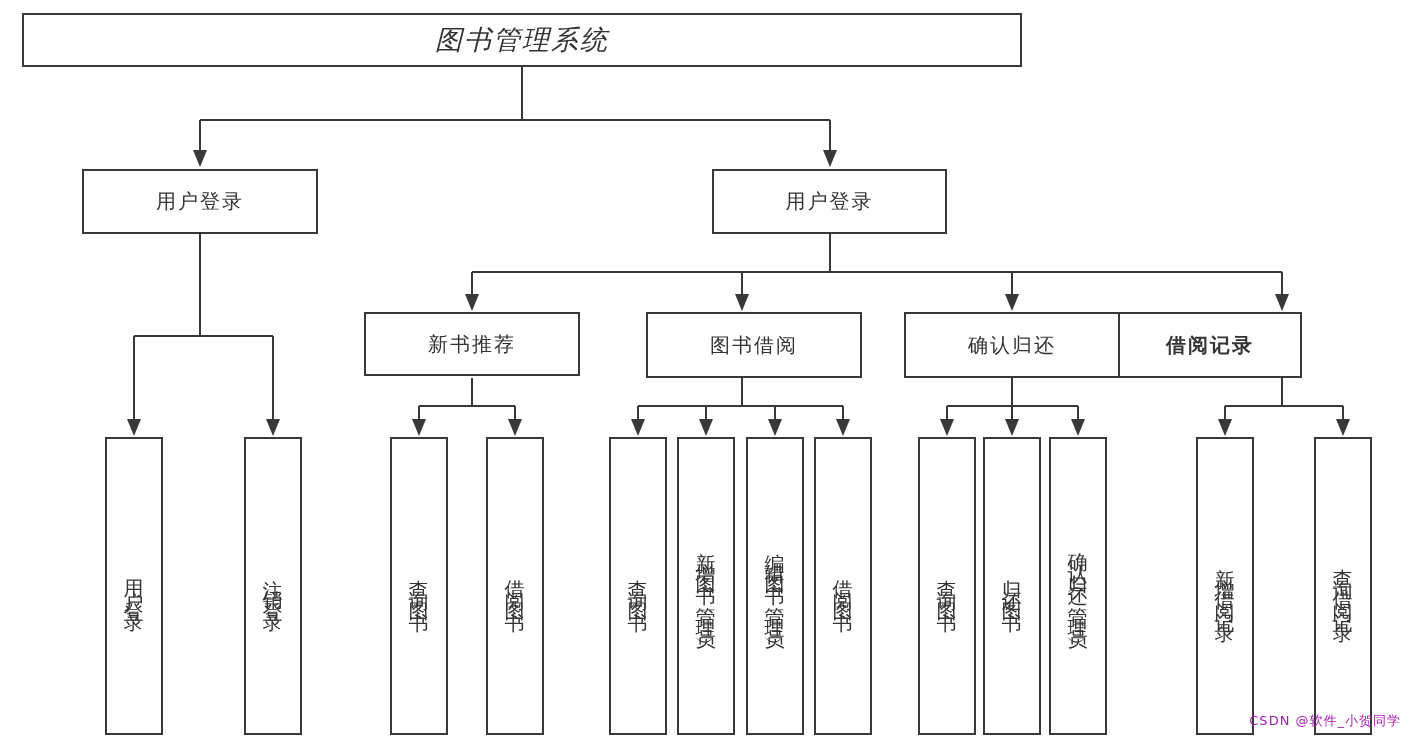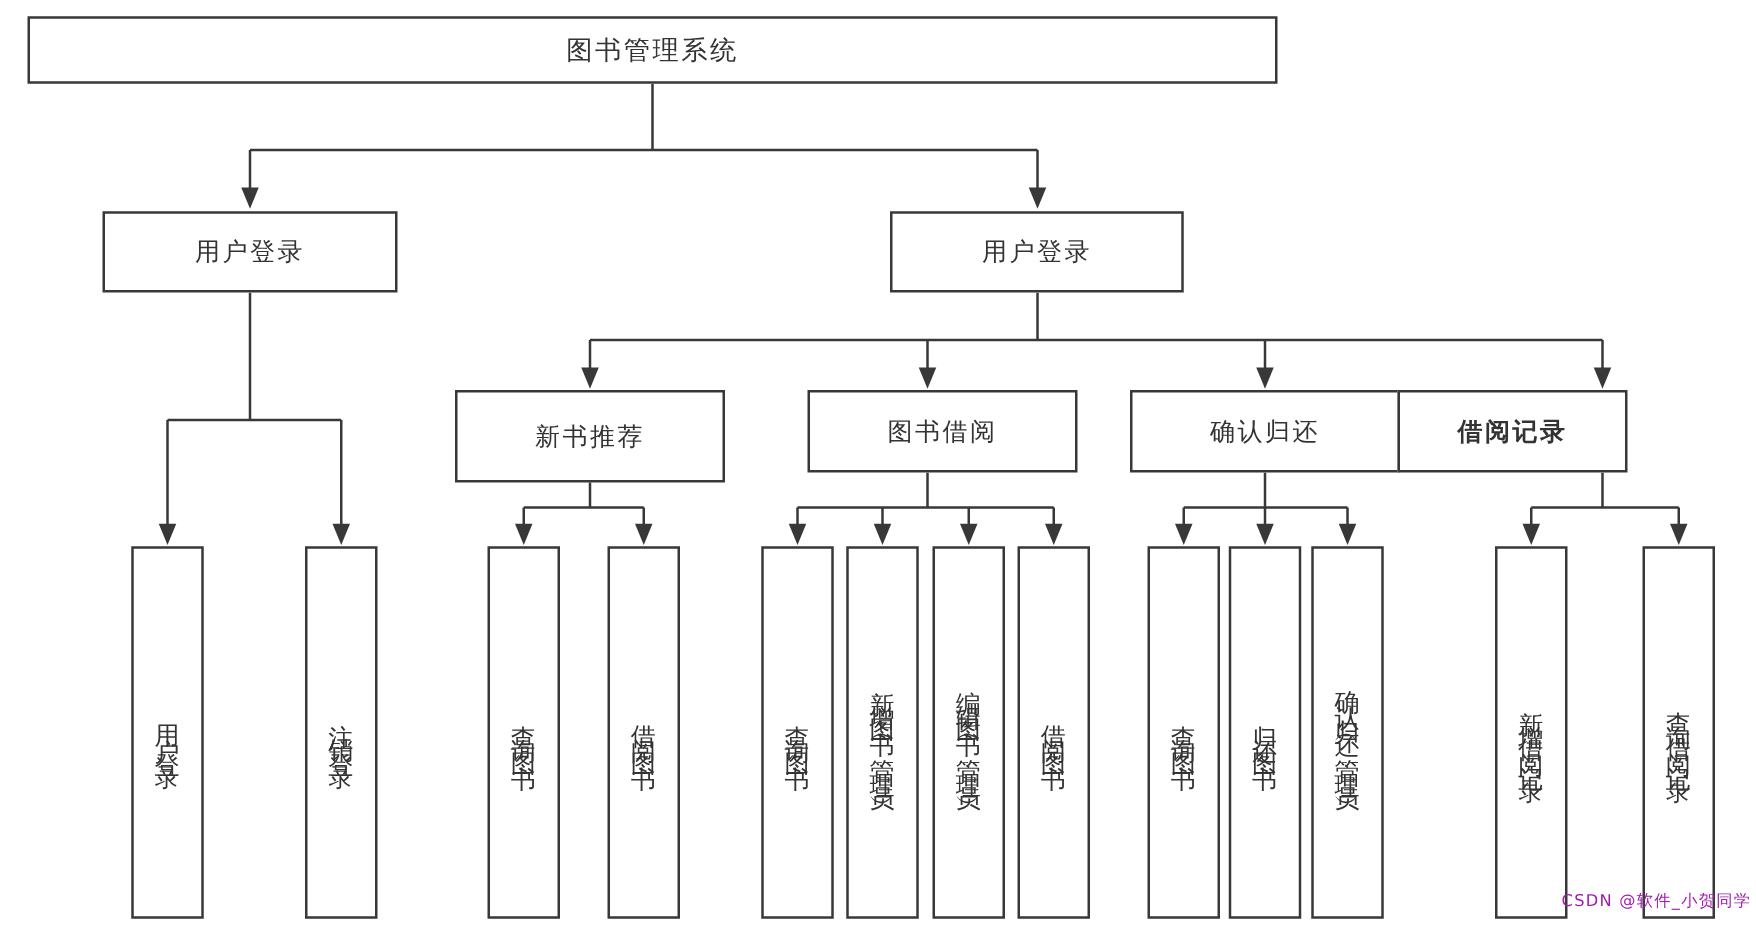--- a/index.html
+++ b/index.html
@@ -14,42 +14,42 @@
   .node{
     position:absolute;
     box-sizing:border-box;
     border:2px solid #383838;
     background:#ffffff;
     color:#333333;
     display:flex;align-items:center;justify-content:center;
     z-index:1;
   }
   .node.h{font-size:20px;letter-spacing:2px;white-space:nowrap;}
-  .node.root{font-size:21px;}
+  .node.root{font-size:27px;font-style:italic;}
   .node.v span{
     writing-mode:vertical-rl;
     text-orientation:mixed;
     font-size:20px;
     line-height:1;
     letter-spacing:11px;
   }
   .watermark{
     position:absolute;
     right:4px;top:712px;
     z-index:3;
     font-size:13px;
     color:#a21caf;
     letter-spacing:1px;
     white-space:nowrap;
   }
   
   .n-root{left:22px;top:13px;width:1000px;height:54px;}
   .n-userlogin{left:82px;top:169px;width:236px;height:65px;}
   .n-bookmgmt{left:712px;top:169px;width:235px;height:65px;}
-  .n-newbook{left:364px;top:312px;width:216px;height:74px;}
+  .n-newbook{left:364px;top:312px;width:216px;height:64px;}
   .n-borrowing{left:634px;top:312px;width:216px;height:66px;margin-left:12px;}
   .n-current{left:904px;top:312px;width:216px;height:66px;}
   .n-records{left:1118px;top:312px;width:184px;height:66px;font-weight:bold;}
   .lf{top:437px;width:58px;height:298px;}
   .l-a1{left:105px;} .l-a2{left:244px;}
   .l-b1{left:390px;} .l-b2{left:486px;}
   .l-c1{left:609px;} .l-c2{left:677px;} .l-c3{left:746px;} .l-c4{left:814px;}
   .l-d1{left:918px;} .l-d2{left:983px;} .l-d3{left:1049px;}
   .l-e1{left:1196px;} .l-e2{left:1314px;}
 </style>

